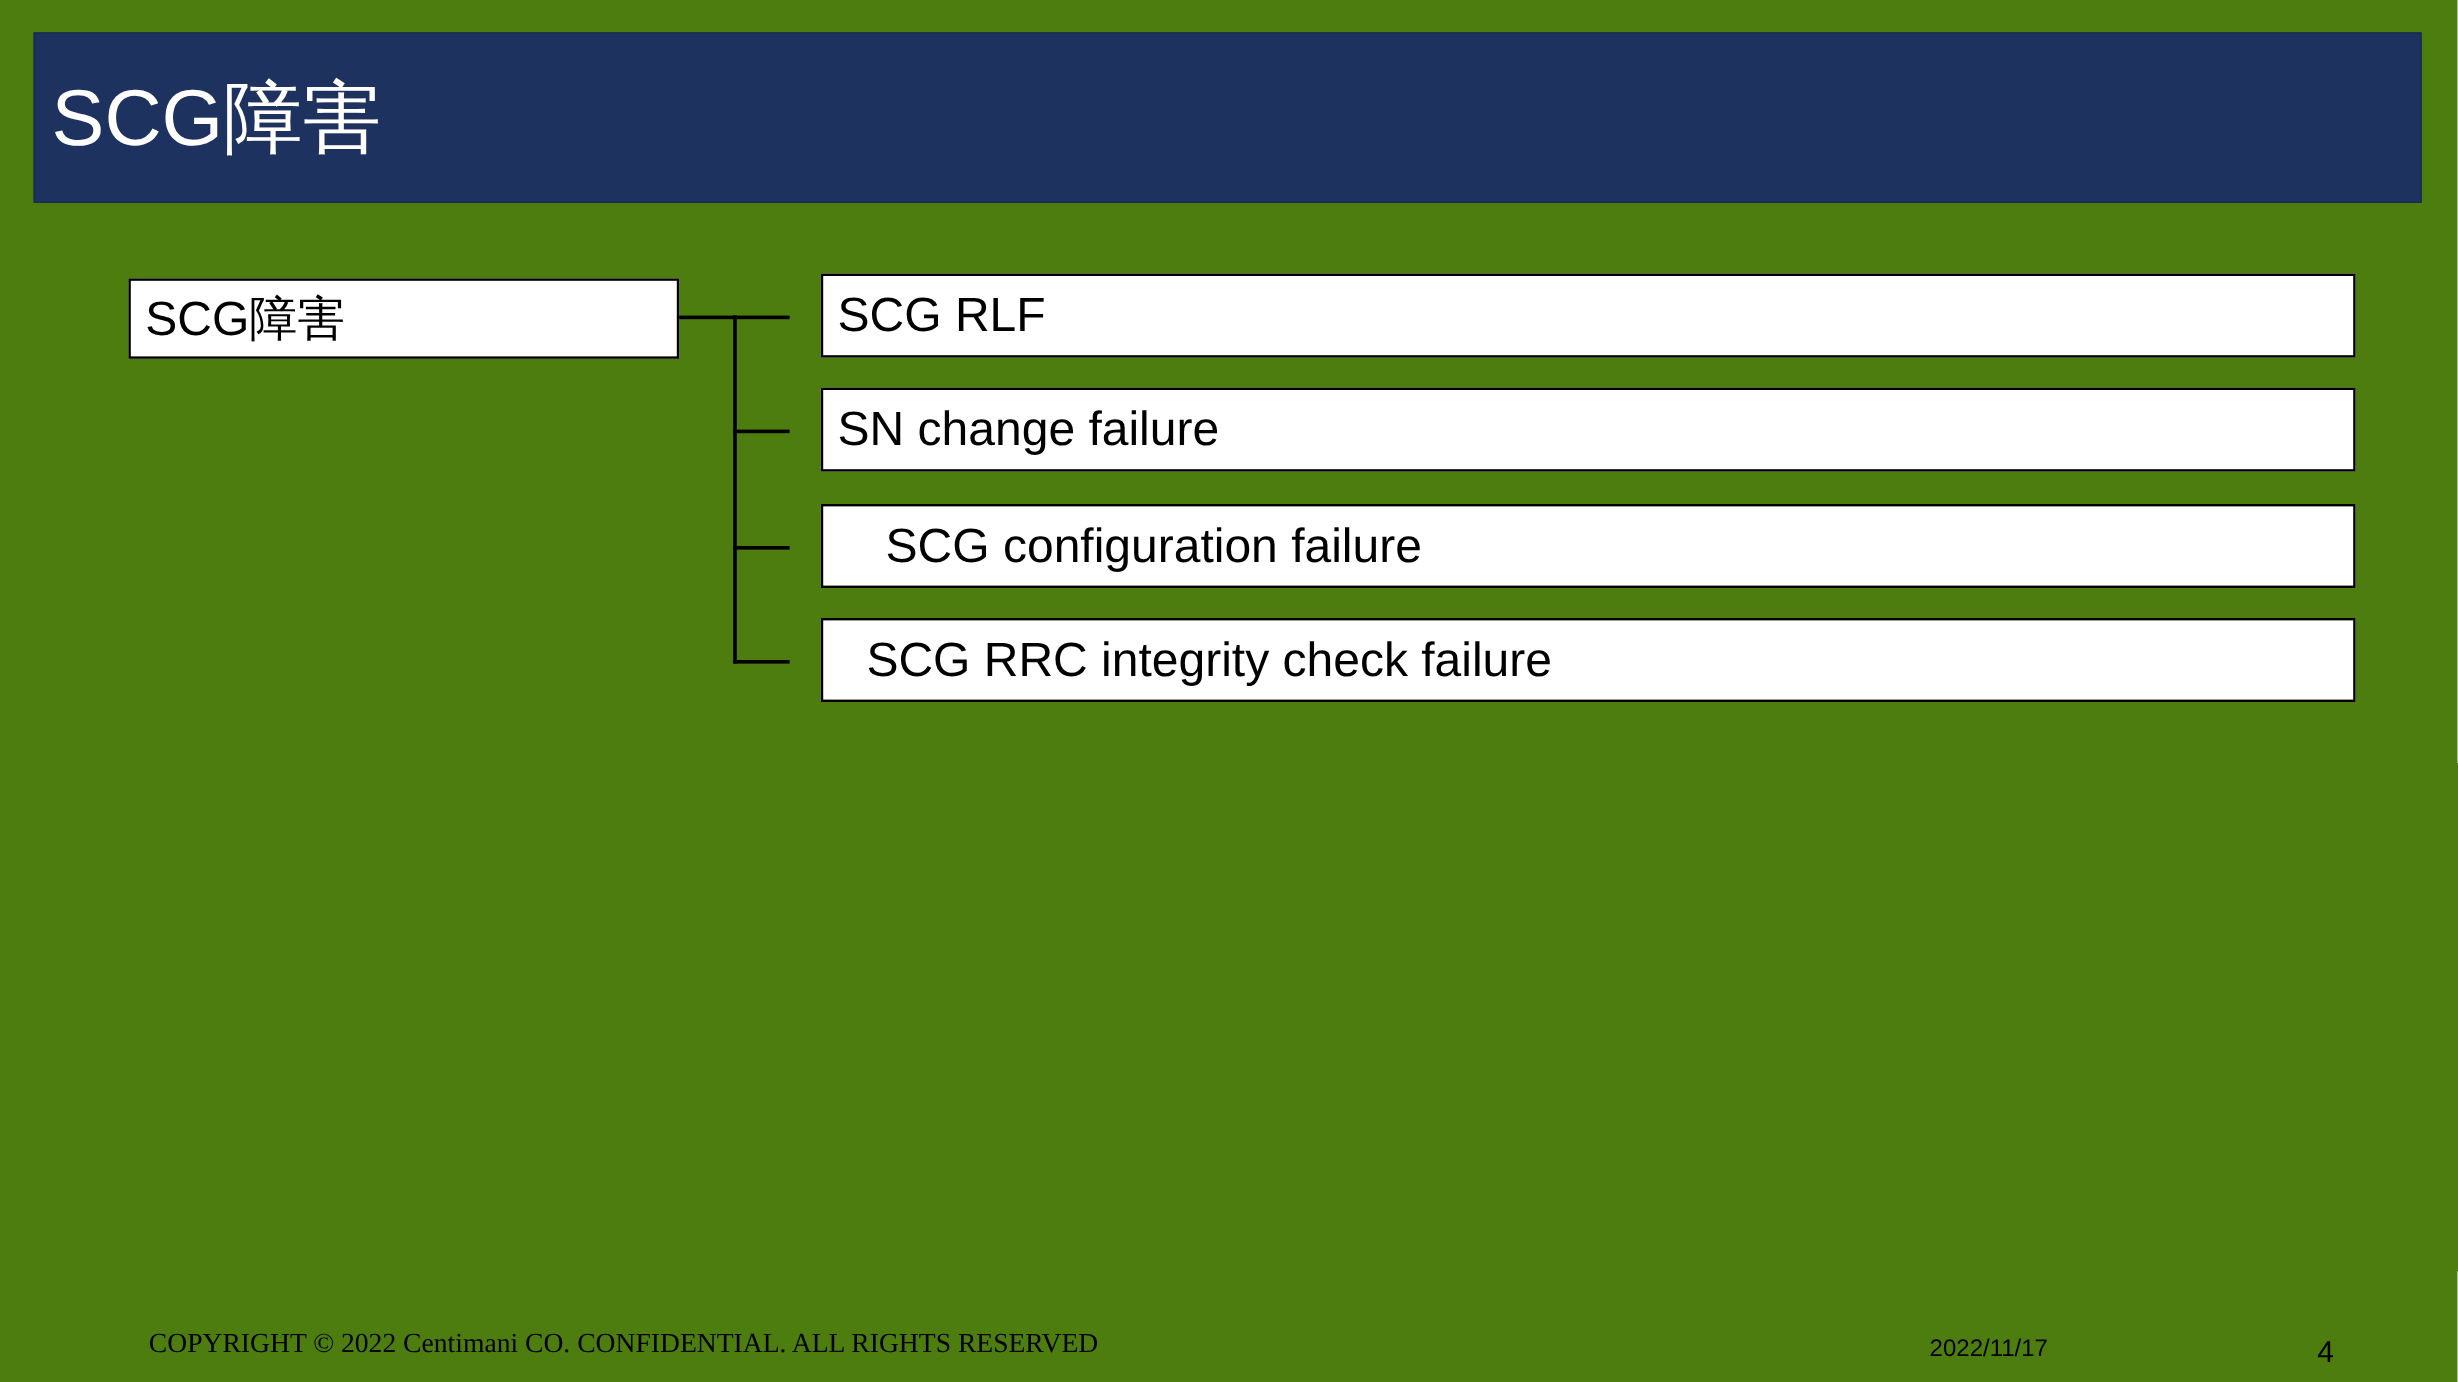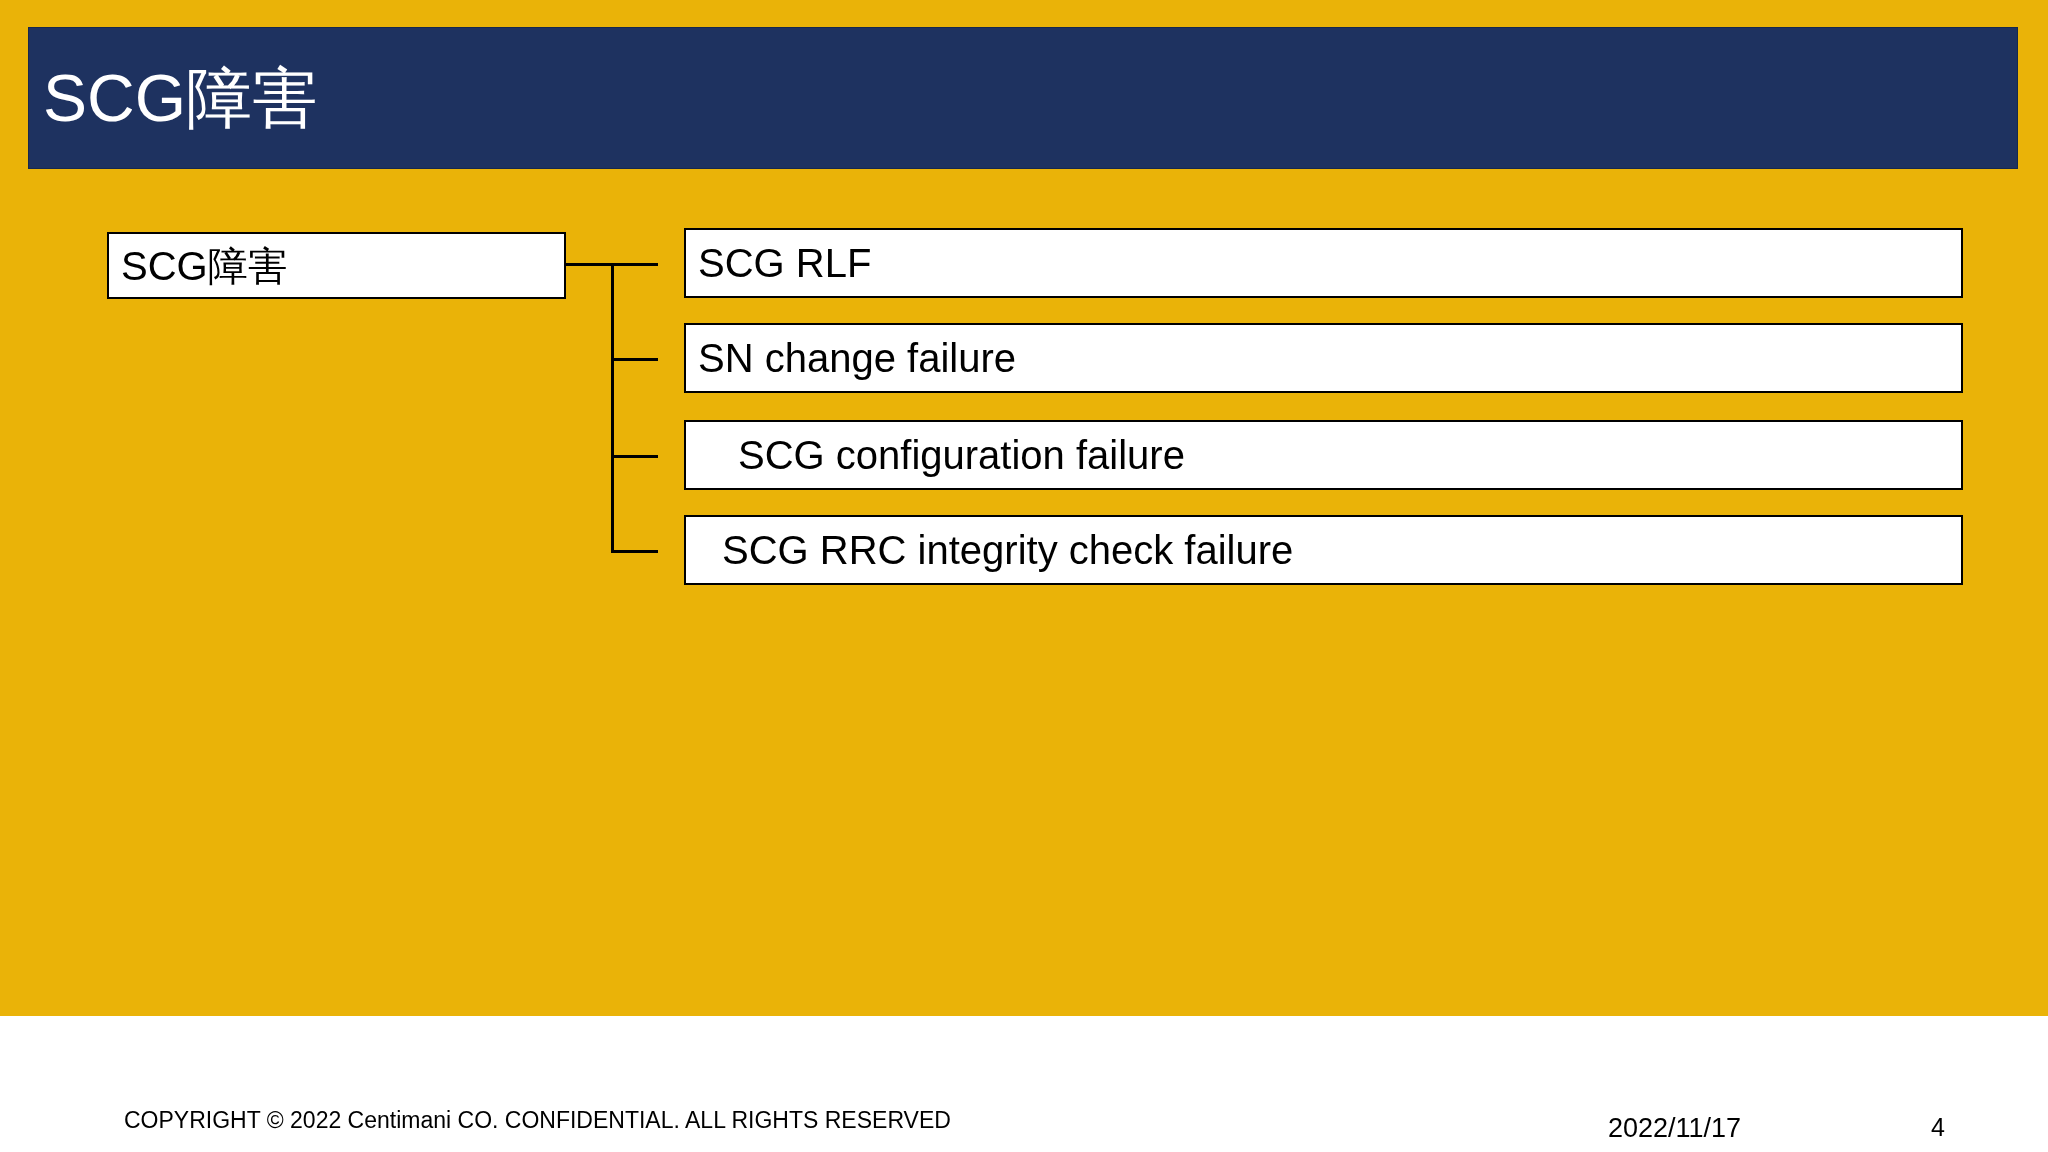--- a/index.html
+++ b/index.html
@@ -6,22 +6,22 @@
   html, body {
     width: 2048px;
     height: 1152px;
     background: #ffffff;
     font-family: "Liberation Sans", "DejaVu Sans", sans-serif;
     overflow: hidden;
   }
   #slide {
     position: relative;
     width: 2048px;
-    height: 1016px;
-    background: #eab308;
+    height: 1152px;
+    background: #4d7c0f;
   }
 
   
   #title-bar {
     position: absolute;
     left: 28px;
     top: 27px;
     width: 1990px;
     height: 142px;
     background: #1e3260;
@@ -114,26 +114,27 @@
   #conn-stub-3 { top: 550px; }
 
   
   #footer-copyright {
     position: absolute;
     left: 124px;
     top: 1107px;
     font-size: 23px;
     color: #000000;
     white-space: nowrap;
+    font-family: Liberation Serif, serif;
   }
   #footer-date {
     position: absolute;
     left: 1608px;
     top: 1113px;
-    font-size: 27px;
+    font-size: 20px;
     color: #000000;
     white-space: nowrap;
   }
   #footer-pagenum {
     position: absolute;
     left: 1931px;
     top: 1113px;
     font-size: 25px;
     color: #000000;
     white-space: nowrap;

